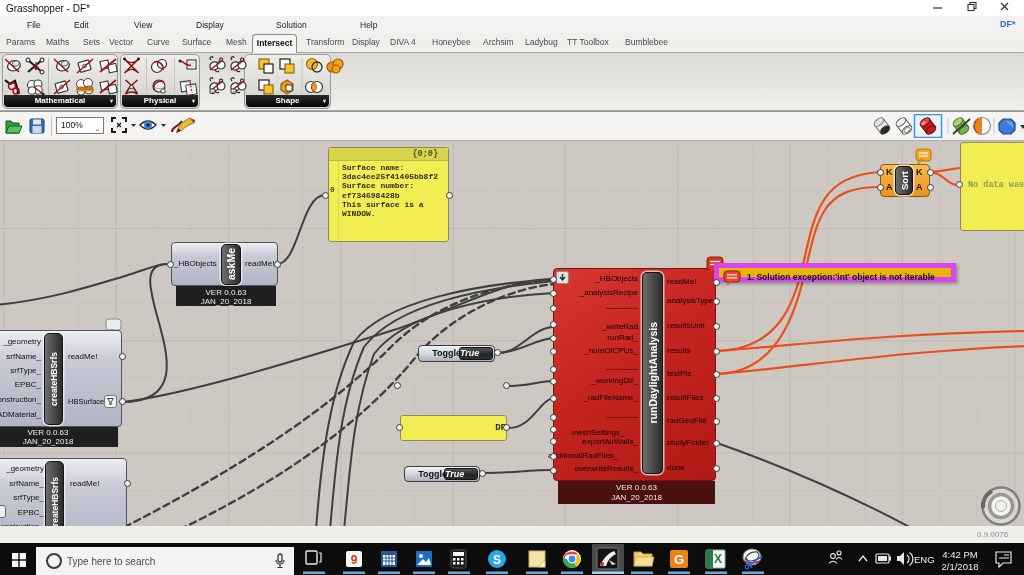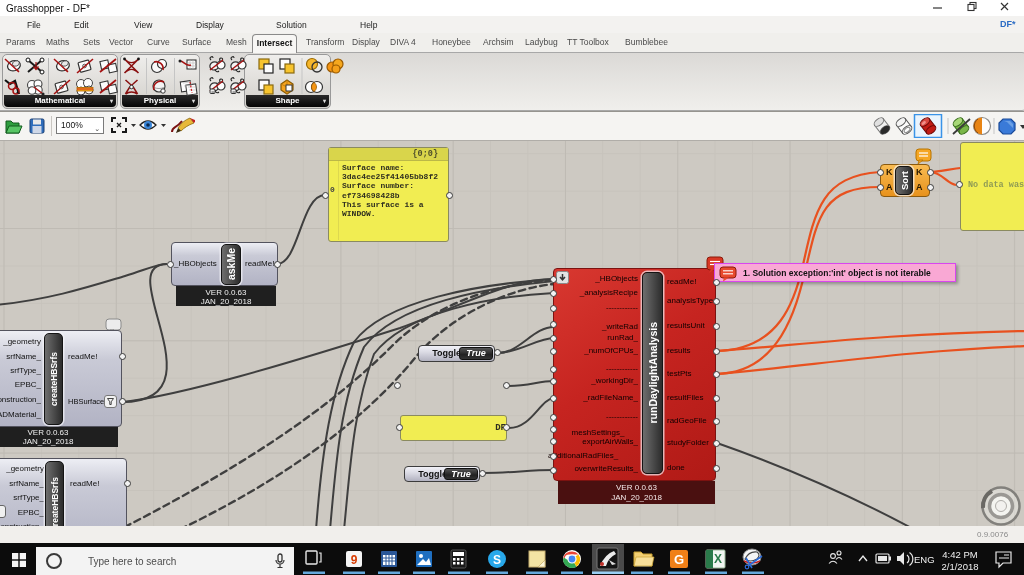--- a/index.html
+++ b/index.html
@@ -28,21 +28,21 @@
 
 .gcomp{background:linear-gradient(#edeef4 0%,#c9cad6 30%,#b2b3c4 100%);border:1px solid #53535e;border-radius:4px}
 .gver{background:#1f1f1f;color:#f0f0f0;font-size:8px;text-align:center}
 .cap{position:absolute;background:linear-gradient(90deg,#6e6e6e,#2c2c2c);border:1px solid #141414;border-radius:5px;color:#fff;font-weight:bold;display:flex;align-items:center;justify-content:center;box-shadow:0 0 0 1.5px rgba(245,245,250,0.7)}
 .vtext{writing-mode:vertical-rl;transform:rotate(180deg);white-space:nowrap}
 .lbl{position:absolute;font-size:8px;color:#111;white-space:nowrap}
 .panel{background:#f1ed52;border:1px solid #8a8a60;border-radius:3px;font-family:"Liberation Mono",monospace;font-weight:bold;color:#2f2f20}
 .notch{position:absolute;width:7px;height:7px;border-radius:50%;background:#f2f2f2;border:1px solid #3a3a3a}
 .toggle{display:flex;border:1.5px solid #3c3c3c;border-radius:4px;background:linear-gradient(#f2f2f8 0%,#d8d8e2 45%,#b2b2c0 100%);align-items:center}
 .toggle .tlab{width:42px;text-align:right;font-size:9px;font-weight:bold;color:#111}
-.toggle .tval{position:absolute;right:1px;top:1px;bottom:1px;width:34px;background:linear-gradient(#555 0%,#222 60%,#333 100%);border-radius:3px;color:#fff;font-size:9px;font-style:italic;font-weight:bold;text-align:center;border:1px solid #111}
+.toggle .tval{position:absolute;right:1px;top:1px;bottom:1px;width:34px;background:linear-gradient(#555 0%,#222 60%,#333 100%);border-radius:3px;color:#fff;font-size:9px;font-style:italic;font-weight:bold;text-align:left;border:1px solid #111}
 
 #redcomp{left:553px;top:268px;width:163px;height:213px;background:linear-gradient(145deg,#d83830 0%,#c62420 45%,#b01a16 100%);border:1px solid #7c1210;border-radius:4px}
 .rlbl{position:absolute;font-size:8px;color:#100000;white-space:nowrap}
 
 #strip{left:0;top:526px;width:1024px;height:17px;background:#f1efec}
 #taskbar{left:0;top:543px;width:1024px;height:32px;background:#0c0c0c}
 #search{left:36px;top:547px;width:258px;height:28px;background:#f3f3f3;display:flex;align-items:center}
 </style></head>
 <body>
 <div id="root">
@@ -477,21 +477,21 @@
 
 <div class="abs panel" style="left:960px;top:142px;width:70px;height:89px;font-size:8.5px;padding:37px 0 0 7px;color:#8f9b55">No data was</div>
 <div class="abs notch" style="left:956px;top:181px"></div>
 
 <svg class="abs" style="left:704px;top:254px" width="22" height="20">
  <rect x="3" y="3" width="16" height="13" rx="3" fill="#d93825" stroke="#8a1a0a" stroke-width="1"></rect>
  <path d="M7 15 L5 19 L11 15 Z" fill="#d93825"></path>
  <line x1="6" y1="7.5" x2="16" y2="7.5" stroke="#fff" stroke-width="1.2"></line>
  <line x1="6" y1="10.5" x2="16" y2="10.5" stroke="#fff" stroke-width="1.2"></line>
 </svg>
-<div class="abs" style="left:714px;top:263px;width:242px;height:19px;background:#f9a8d4;border:1px solid #d946ef;box-shadow:2px 2px 3px rgba(0,0,0,0.3)">
+<div class="abs" style="left:714px;top:263px;width:242px;height:19px;background:#eab308;border:5px solid #d946ef;box-shadow:2px 2px 3px rgba(0,0,0,0.3)">
  <svg style="position:absolute;left:3px;top:1px" width="22" height="18">
   <rect x="2" y="2" width="16" height="11" rx="3" fill="#e8492e" stroke="#8a1a0a" stroke-width="1"></rect>
   <path d="M6 12.5 L5 16.5 L11 12.5 Z" fill="#e8492e"></path>
   <line x1="5" y1="5.8" x2="15" y2="5.8" stroke="#fff" stroke-width="1.1"></line>
   <line x1="5" y1="8.8" x2="15" y2="8.8" stroke="#fff" stroke-width="1.1"></line>
  </svg>
  <div style="position:absolute;left:28px;top:0;font-size:8.5px;font-weight:bold;color:#111;line-height:19px;white-space:nowrap">1. Solution exception:'int' object is not iterable</div>
 </div>
 
 <svg class="abs" style="left:978px;top:483px" width="46" height="46" id="compass">
@@ -507,21 +507,21 @@
 <svg class="abs" style="left:11px;top:552px" width="16" height="16">
  <rect x="1" y="1" width="6.3" height="6.3" fill="#f5f5f5"></rect>
       <rect x="8.7" y="1" width="6.3" height="6.3" fill="#f5f5f5"></rect>
  <rect x="1" y="8.7" width="6.3" height="6.3" fill="#f5f5f5"></rect>
       <rect x="8.7" y="8.7" width="6.3" height="6.3" fill="#f5f5f5"></rect>
 </svg>
 <div class="abs" id="search">
  <svg style="margin-left:9px" width="18" height="18">
         <circle cx="9" cy="9" r="7" fill="none" stroke="#3a3a3a" stroke-width="2"></circle>
       </svg>
- <span style="margin-left:25px;font-size:10px;color:#4c4c4c">Type here to search</span>
+ <span style="margin-left:4px;font-size:10px;color:#4c4c4c">Type here to search</span>
  <svg style="position:absolute;right:8px;top:6px" width="12" height="17">
   <rect x="4" y="1" width="4" height="8" rx="2" fill="none" stroke="#333" stroke-width="1.3"></rect>
   <path d="M2 7 A4 4 0 0 0 10 7 M6 11 L6 14 M3.5 14.5 L8.5 14.5" fill="none" stroke="#333" stroke-width="1.2"></path>
  </svg>
 </div>
 <svg class="abs" style="left:300px;top:544px" width="724" height="31" id="tbicons">
       <rect x="6" y="7" width="11" height="13" rx="1" fill="none" stroke="#e8e8e8" stroke-width="1.4"></rect>
       <path d="M19 9 L21 9 L21 18 L19 18" fill="none" stroke="#e8e8e8" stroke-width="1.2"></path>
       <rect x="46" y="7" width="16" height="16" rx="2" fill="#f5f5f5"></rect>
       <text x="54" y="20" font-size="12" font-weight="bold" fill="#d83b01" text-anchor="middle">9</text>

